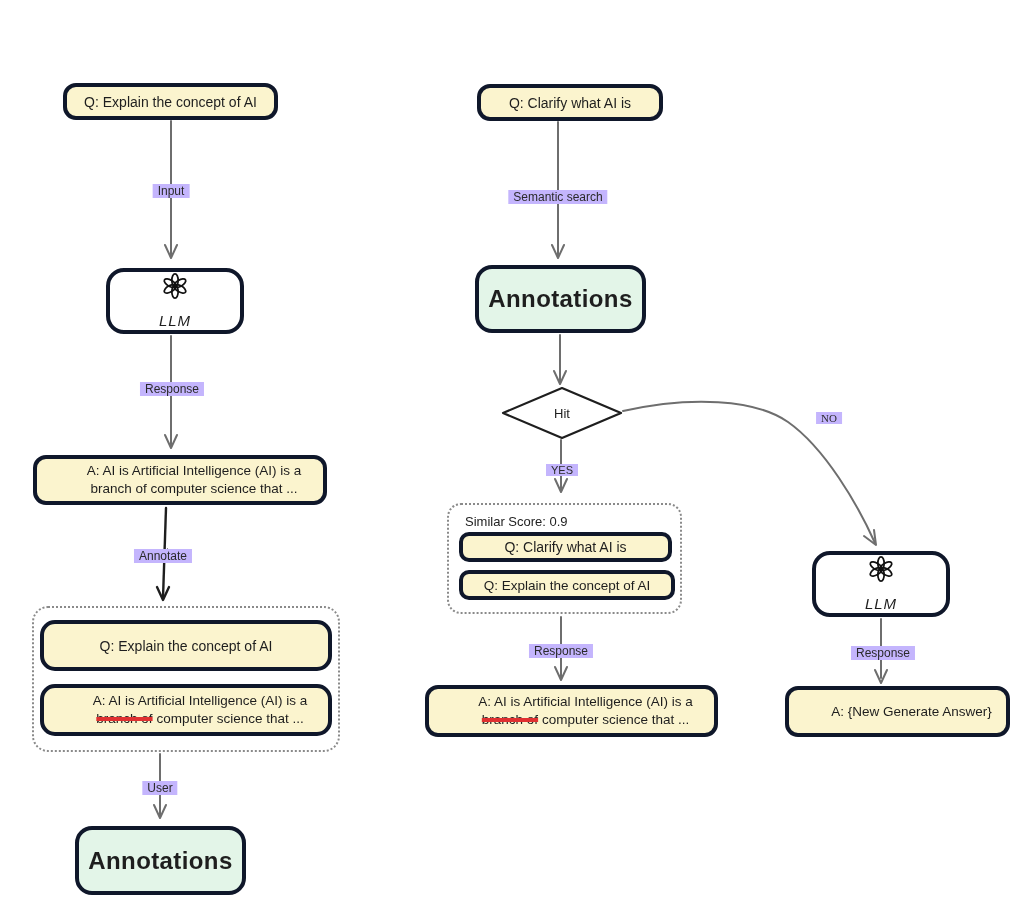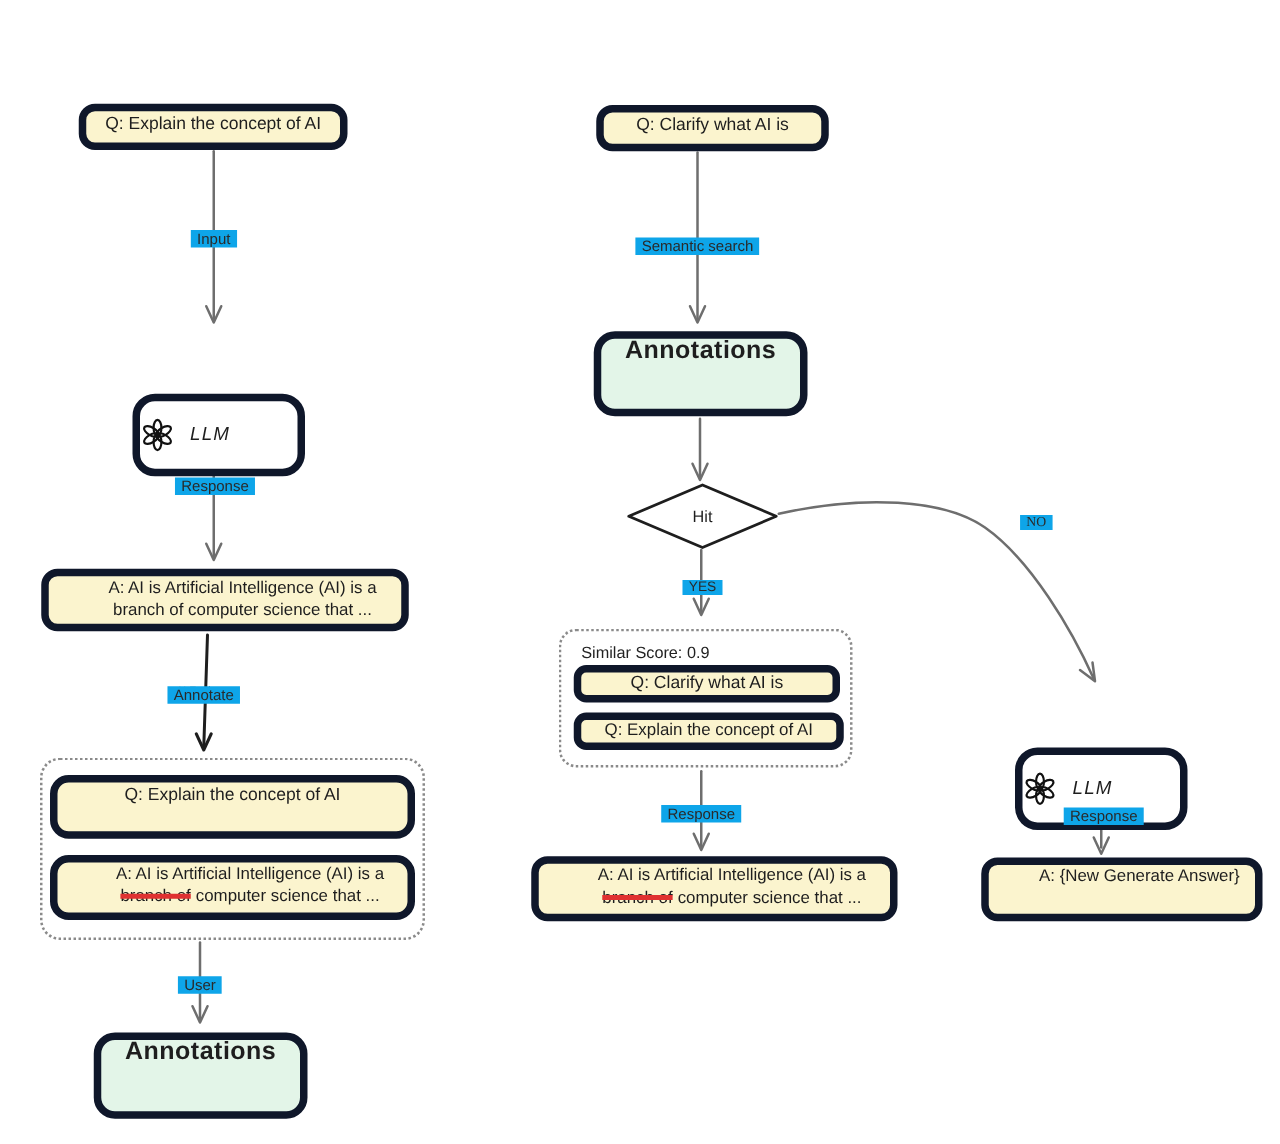--- a/index.html
+++ b/index.html
@@ -21,49 +21,50 @@
   .flow-title {
     position: absolute;
     text-align: center;
     font-size: 21px;
     font-weight: 600;
     letter-spacing: 0.5px;
     color: #161616;
   }
   .node {
     position: absolute;
-    border: 6px solid #0f172a;
+    border: 4px solid #0f172a;
     display: flex;
     flex-direction: column;
     align-items: center;
+    justify-content: center;
     text-align: center;
     background: #fff;
     line-height: 18px;
   }
   .yellow { background: #FBF4CE; border-radius: 13px; }
   .green  {
     background: #E3F5E8;
     border-radius: 17px;
-    font-size: 20px;
+    font-size: 24px;
     font-weight: 600;
     letter-spacing: 0.4px;
   }
-  .white-node { background: #ffffff; border-radius: 18px; flex-direction: row; gap: 12px; margin-top: 47px; }
+  .white-node { background: #ffffff; border-radius: 18px; flex-direction: column; gap: 12px; }
   .q-text { font-size: 14px; }
   .a-text { font-size: 13.5px; padding-left: 28px; }
   .llm-label { font-size: 15px; letter-spacing: 1px; font-style: italic; }
   .dotted-group {
     position: absolute;
     border: 2px dotted #8a8a8a;
     border-radius: 16px;
   }
   .edge-label {
     position: absolute;
     transform: translate(-50%, -50%);
-    background: #0ea5e9;
+    background: #c4b5fd;
     padding: 0 5px;
     font-size: 12px;
     color: #2a2a2a;
     white-space: nowrap;
   }
   .edge-label.small { font-size: 11px; }
   .actor {
     position: absolute;
     display: flex;
     flex-direction: row;

